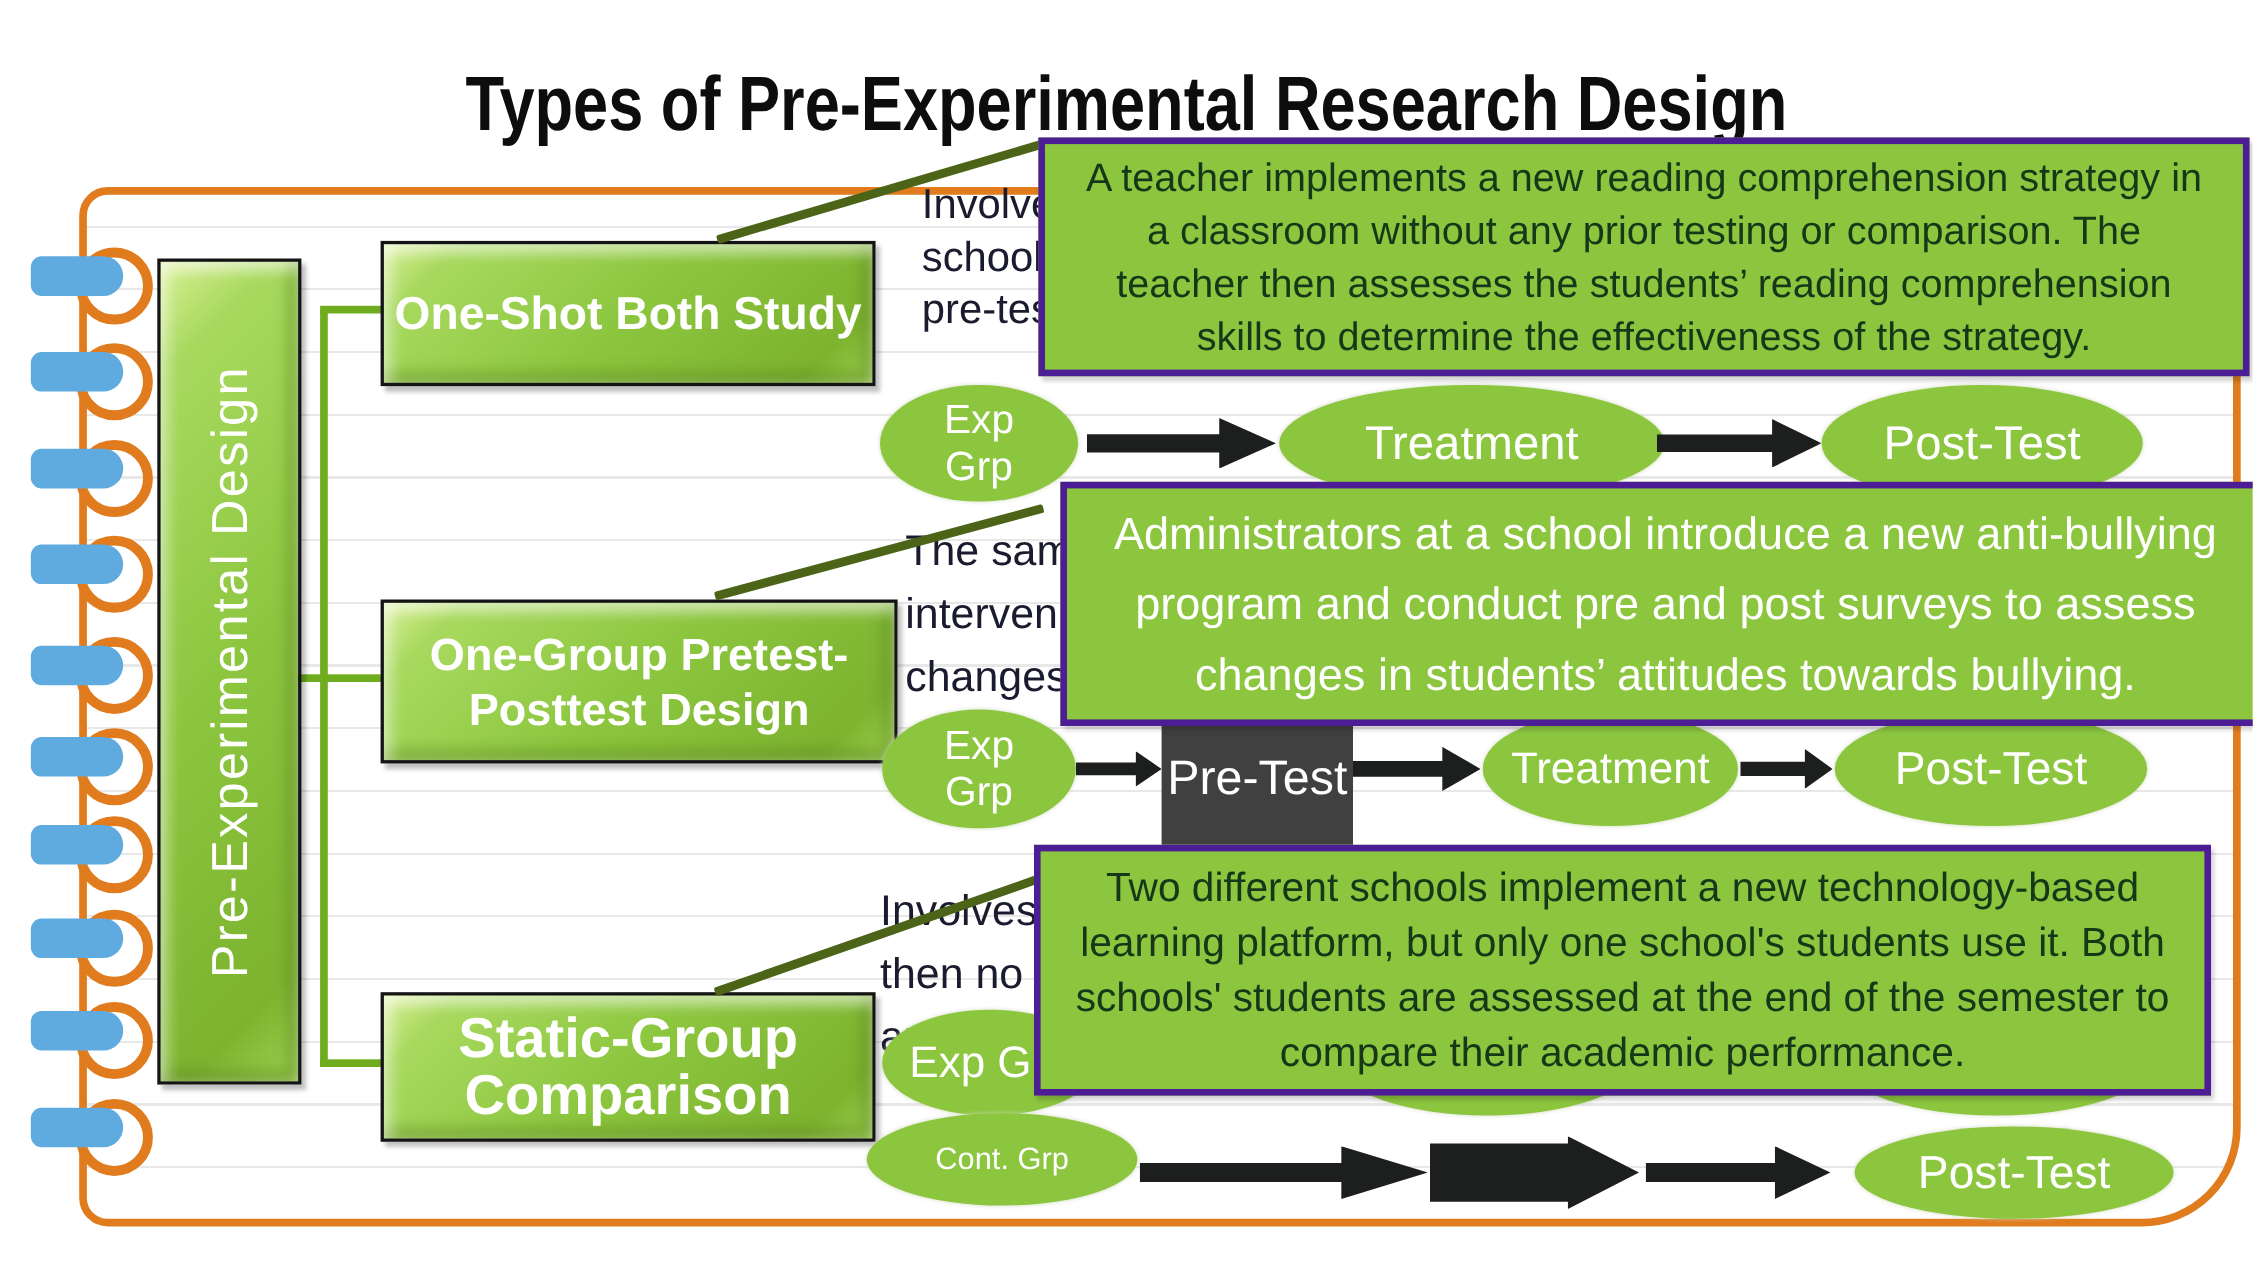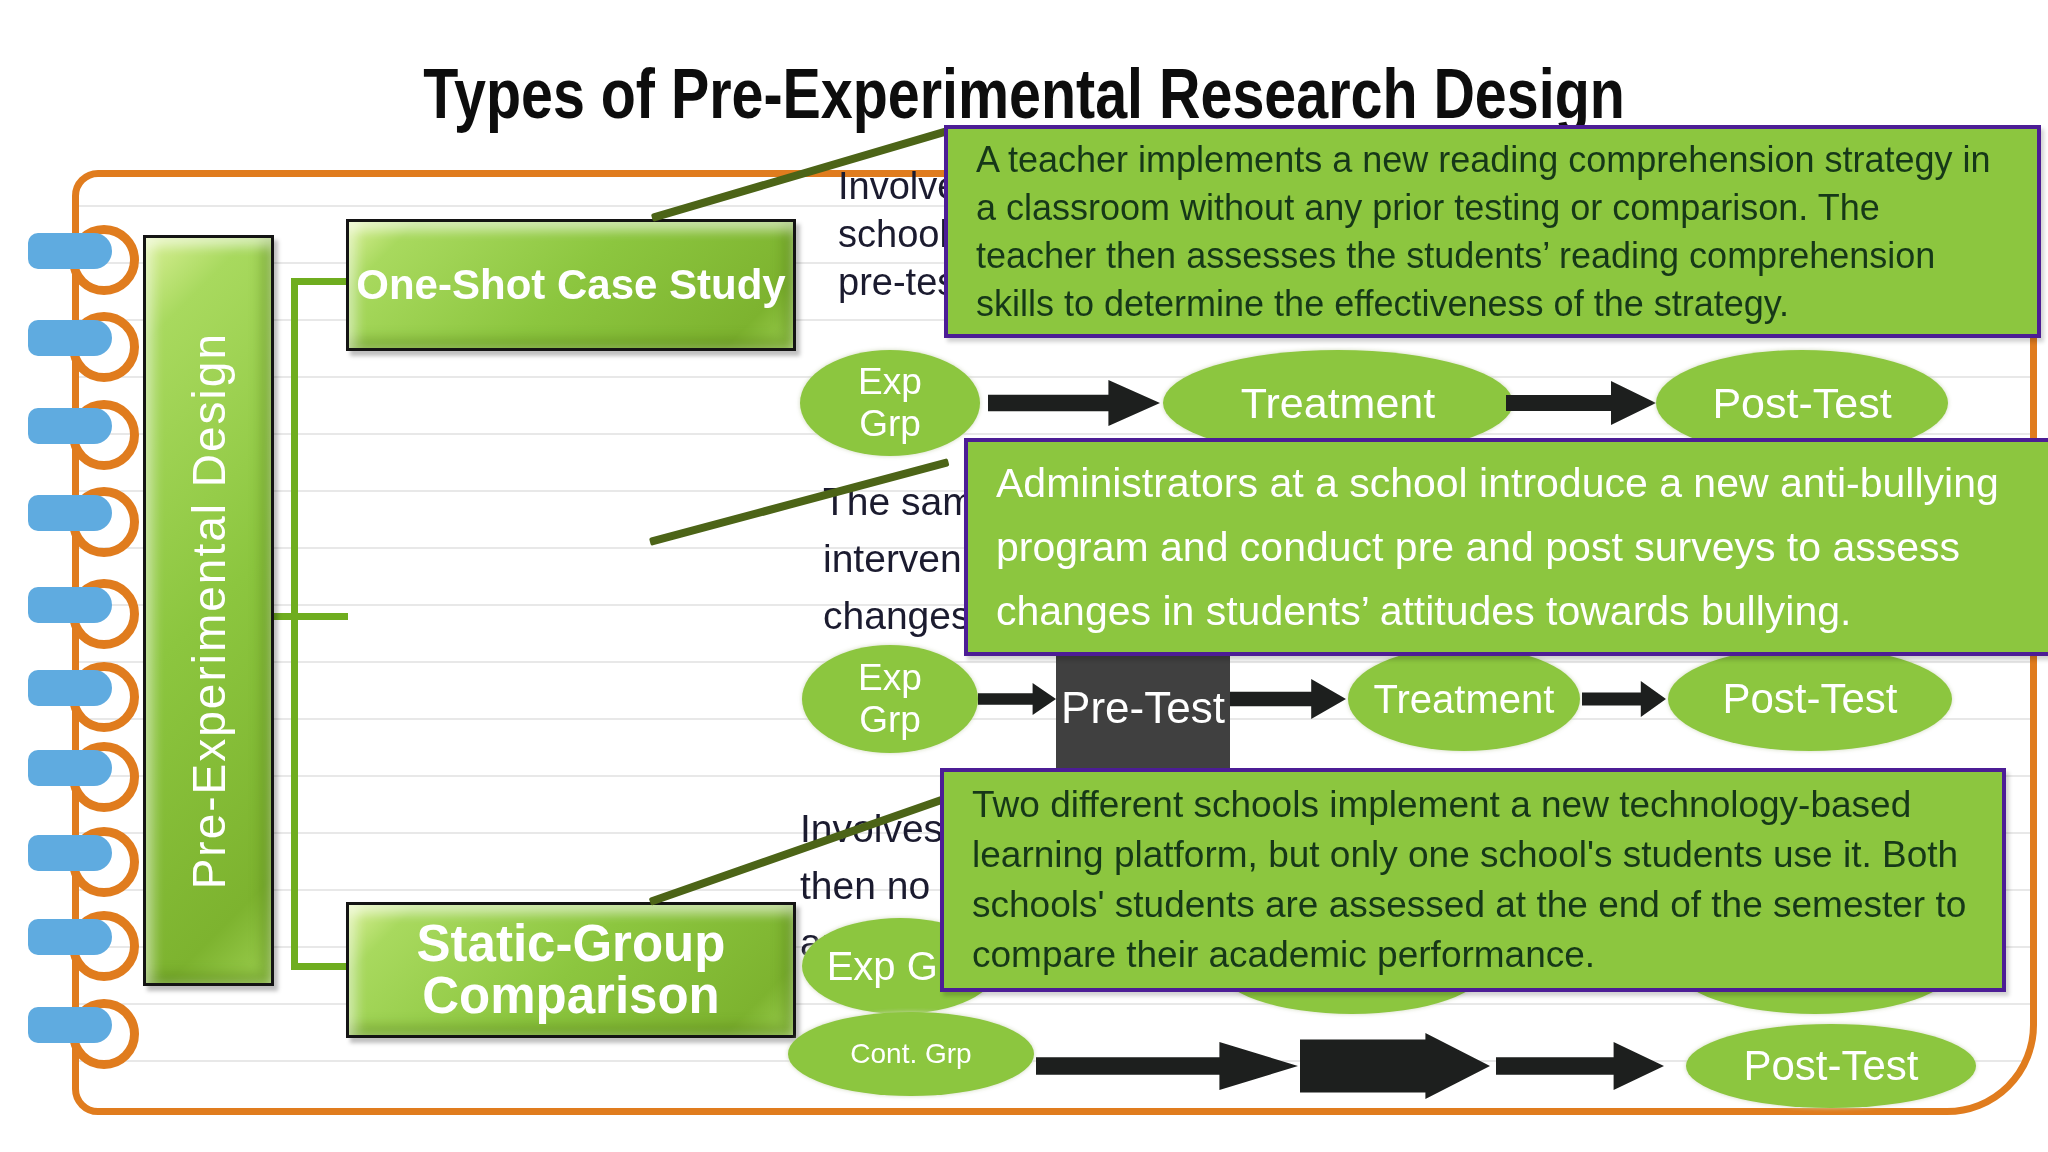--- a/index.html
+++ b/index.html
@@ -37,22 +37,22 @@
   .arrow{position:absolute;background:#1D1F1E;z-index:8;
          clip-path:polygon(0 32%,70% 32%,70% 0,100% 50%,70% 100%,70% 68%,0 68%);
          filter:drop-shadow(0 0 3px #e6ebd6) drop-shadow(0 0 1px #eef1e2);}
   .arrow.big{clip-path:polygon(0 10%,66% 10%,66% 0,100% 50%,66% 100%,66% 90%,0 90%);}
 
   .band{position:absolute;background:#404040;z-index:9;display:flex;align-items:center;justify-content:center;
         color:#fff;font-size:44px;}
 
   .leader{position:absolute;height:8px;background:#4C6417;transform-origin:0 50%;z-index:15;border-radius:2px;}
 
-  .callout{position:absolute;background:#8CC63F;border:4px solid #4c1d95;z-index:20;display:flex;
-           align-items:center;justify-content:center;
+  .callout{position:absolute;background:#8CC63F;border:6px solid #4c1d95;z-index:20;display:flex;
+           align-items:center;justify-content:center;text-align:center;
            box-shadow:3px 4px 4px rgba(0,0,0,.18);}
   .callout .txt{width:100%;padding:6px 28px;}
   .co-dark{color:#163818;font-size:36px;line-height:48px;}
   .co-white{color:#ffffff;font-size:41px;line-height:64px;margin-left:16px;}
 
   .title{position:absolute;left:50%;top:54px;transform:translateX(-50%) scaleX(.82);transform-origin:center top;
          white-space:nowrap;font-size:70px;font-weight:bold;color:#0d0d0d;letter-spacing:0px;z-index:2;}
 </style>
 </head>
 <body>
@@ -87,21 +87,24 @@
   <div class="trunk" style="left:291px;top:282px;width:7px;height:688px"></div>
   <div class="branch" style="left:291px;top:278px;width:57px;height:7px"></div>
   <div class="branch" style="left:268px;top:613px;width:80px;height:7px"></div>
   <div class="branch" style="left:291px;top:963px;width:57px;height:7px"></div>
 
   <div class="gbox sidebar-box" style="left:143px;top:235px;width:125px;height:745px">
     <span class="vtext">Pre-Experimental Design</span>
   </div>
 
   <div class="gbox" style="left:346px;top:219px;width:444px;height:126px;font-size:42px;line-height:48px">
-    <span>One-Shot Case Study</span>
+    <span>One-Shot Both Study</span>
+  </div>
+  <div class="gbox" style="left:346px;top:545px;width:444px;height:143px;font-size:41px;line-height:50px;padding:0 10px">
+    <span>One-Group Pretest-Posttest Design</span>
   </div>
   <div class="gbox" style="left:346px;top:902px;width:444px;height:130px;font-size:51px;line-height:52px">
     <span>Static-Group Comparison</span>
   </div>
 
   <div class="desc" style="left:838px;top:162px;line-height:48px;font-size:38px"><span>Involve</span>
 <span>schools</span>
 <span>pre-tes</span></div>
 
   <div class="desc" style="left:823px;top:473px"><span>The sam</span>

